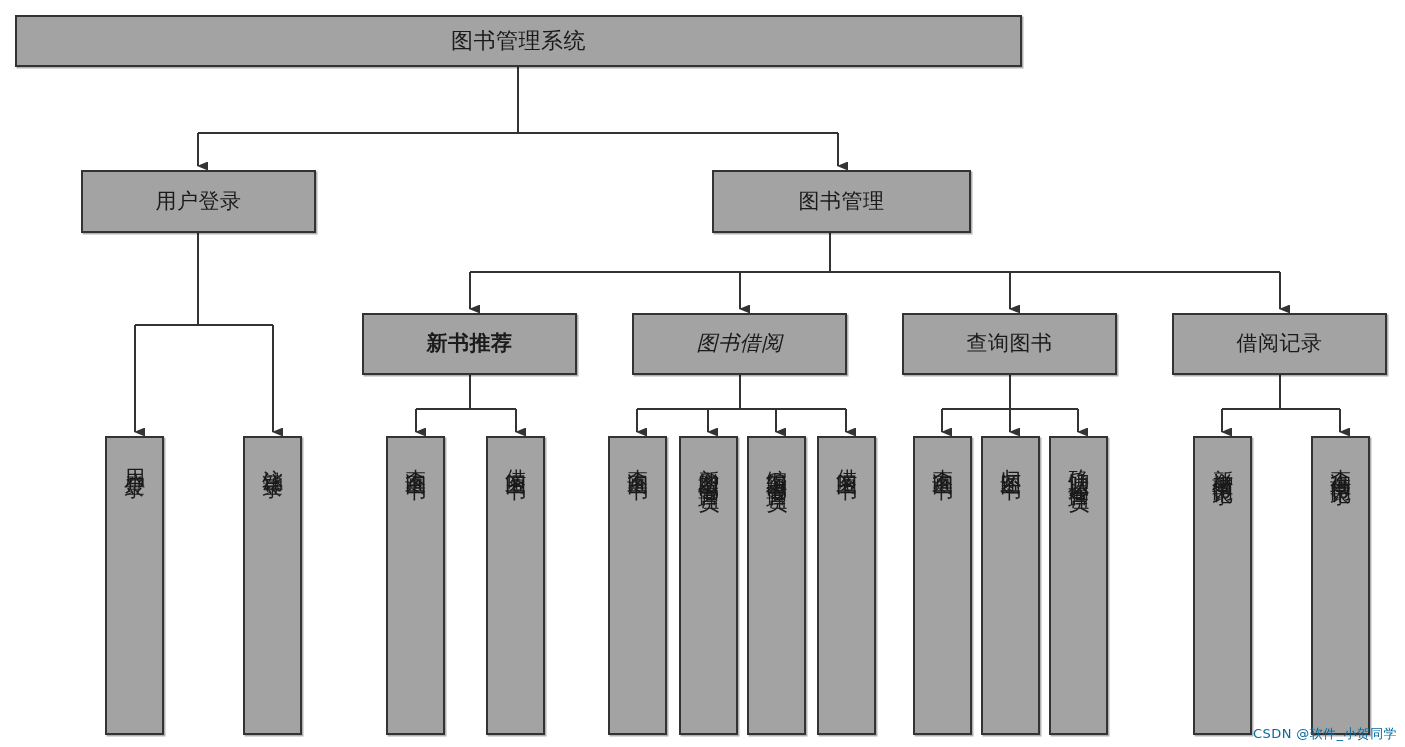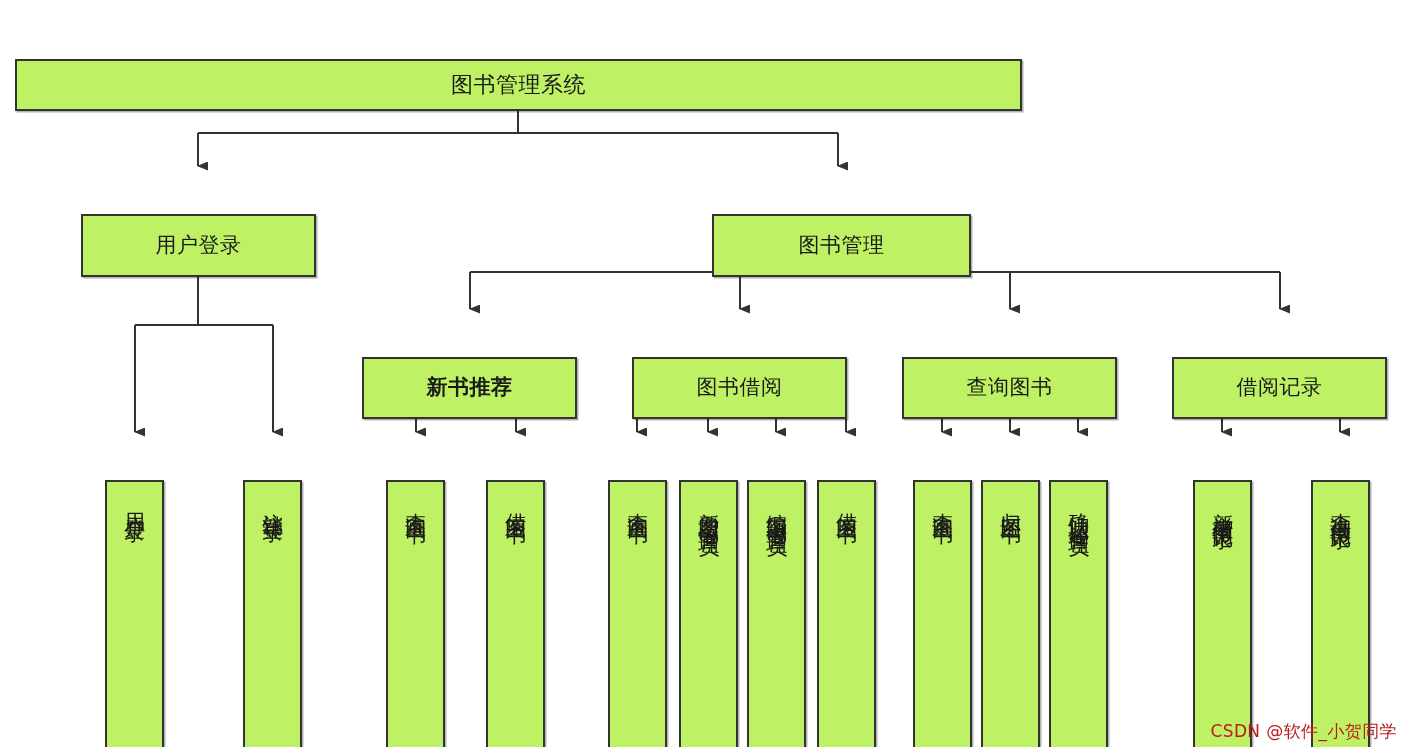--- a/index.html
+++ b/index.html
@@ -22,29 +22,28 @@
     position: absolute;
     left: 0;
     top: 0;
     width: 1405px;
     height: 747px;
     pointer-events: none;
   }
   .node {
     position: absolute;
     box-sizing: border-box;
-    background: #bef264;
+    background: #a3a3a3;
     border: 2px solid #333333;
     box-shadow: 1.5px 1.5px 0 0 rgba(0,0,0,0.30);
     display: flex;
     align-items: center;
     justify-content: center;
     color: #1a1a1a;
     z-index: 2;
-    margin-top: 44px;
   }
   .node .label {
     display: block;
     text-align: center;
     line-height: 1.12;
     letter-spacing: 0.5px;
   }
   
   .node.h .label {
     font-size: 21px;
@@ -61,22 +60,22 @@
     text-orientation: upright;
     font-size: 21px;
     line-height: 1.25;
     letter-spacing: 3.5px;
     white-space: nowrap;
   }
   #watermark {
     position: absolute;
     right: 8px;
     bottom: 4px;
-    font-size: 17px;
-    color: #b91c1c;
+    font-size: 13px;
+    color: #0369a1;
     letter-spacing: 0.4px;
     z-index: 5;
     white-space: nowrap;
   }
 </style>
 </head>
 <body>
 
 <div id="canvas">
 
@@ -139,21 +138,21 @@
   </div>
 
   <div class="node h" style="left:712px; top:170px; width:259px; height:63px;">
     <span class="label">图书管理</span>
   </div>
 
   <div class="node h" style="left:362px; top:313px; width:215px; height:62px;font-weight:bold;">
     <span class="label">新书推荐</span>
   </div>
 
-  <div class="node h" style="left:632px; top:313px; width:215px; height:62px;">
+  <div class="node h" style="left:632px; top:313px; width:215px; height:62px;font-style:italic;">
     <span class="label">图书借阅</span>
   </div>
 
   <div class="node h" style="left:902px; top:313px; width:215px; height:62px;">
     <span class="label">查询图书</span>
   </div>
 
   <div class="node h" style="left:1172px; top:313px; width:215px; height:62px;">
     <span class="label">借阅记录</span>
   </div>

